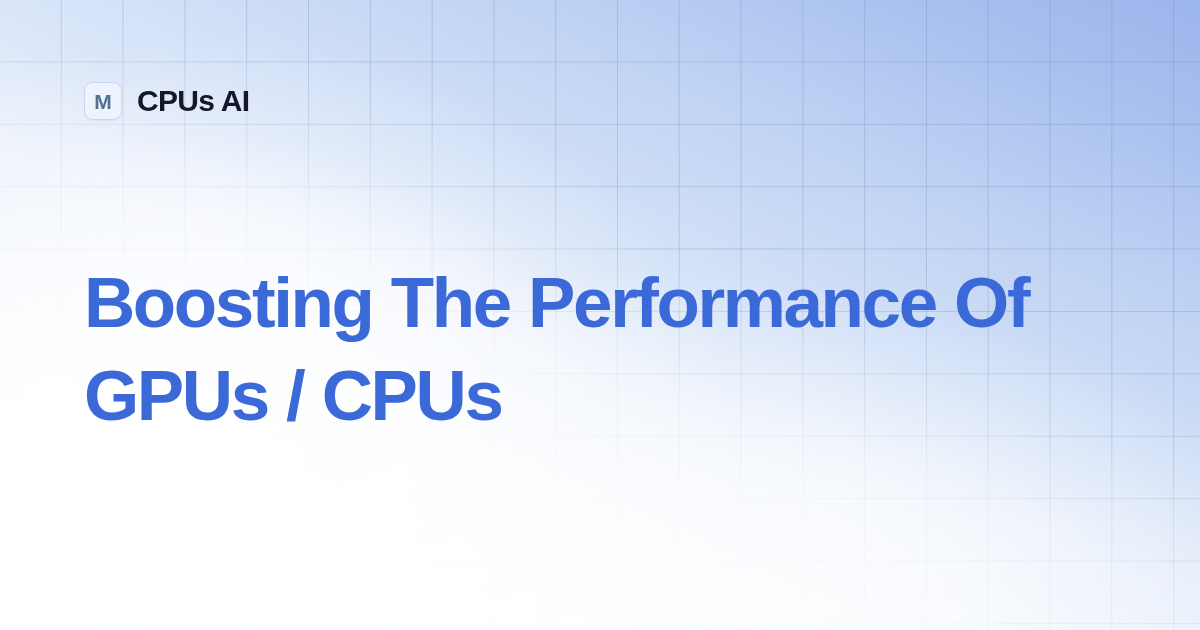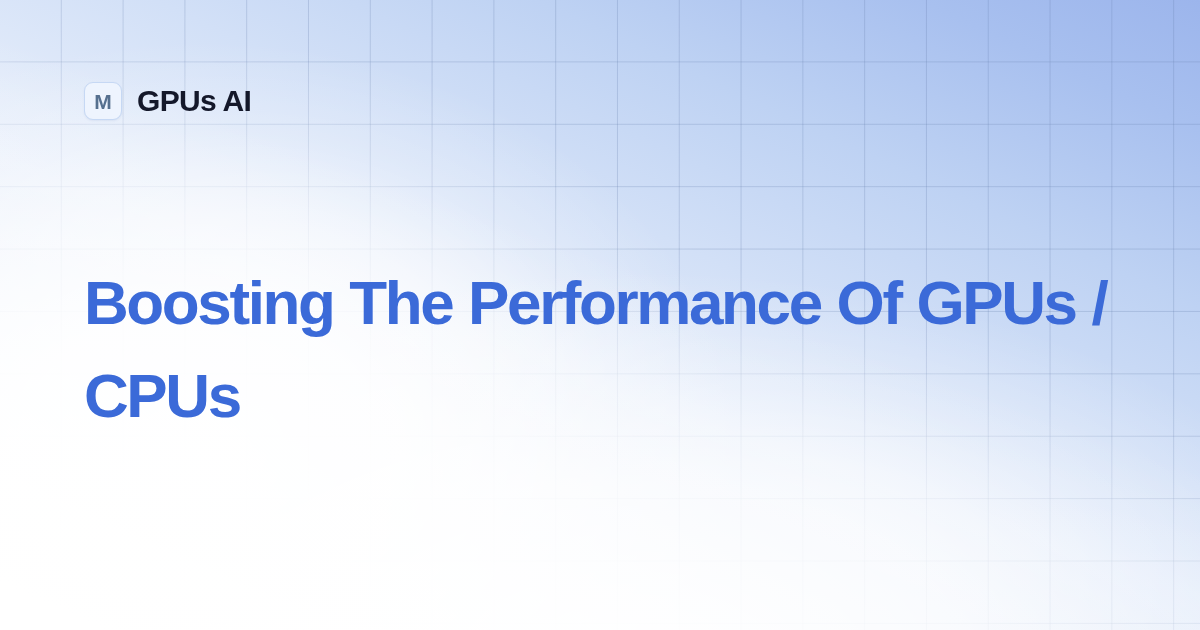--- a/index.html
+++ b/index.html
@@ -142,21 +142,21 @@
     line-height: 1;
     white-space: nowrap;
   }
 
   .headline {
     position: absolute;
     left: 84px;
     top: 256px;
     width: 1070px;
     margin: 0;
-    font-size: 62px;
+    font-size: 71px;
     font-weight: bold;
     line-height: 93px;
     letter-spacing: -2.4px;
     color: #3b6ad8;
     word-spacing: 1px;
   }
 </style>
 </head>
 <body>
 
@@ -165,21 +165,21 @@
   <div class="bg-gradient"></div>
   <div class="bg-grid"></div>
   <div class="bg-glow-left"></div>
   <div class="bg-glow-bottom"></div>
   <div class="bg-sheen"></div>
 
   <div class="content">
 
     <div class="brand">
       <div class="brand-badge">M</div>
-      <div class="brand-name">GPUs AI</div>
+      <div class="brand-name">CPUs AI</div>
     </div>
 
     <h1 class="headline">
       <span>Boosting The Performance Of GPUs / CPUs</span>
     </h1>
 
   </div>
 </div>
 
 </body></html>

